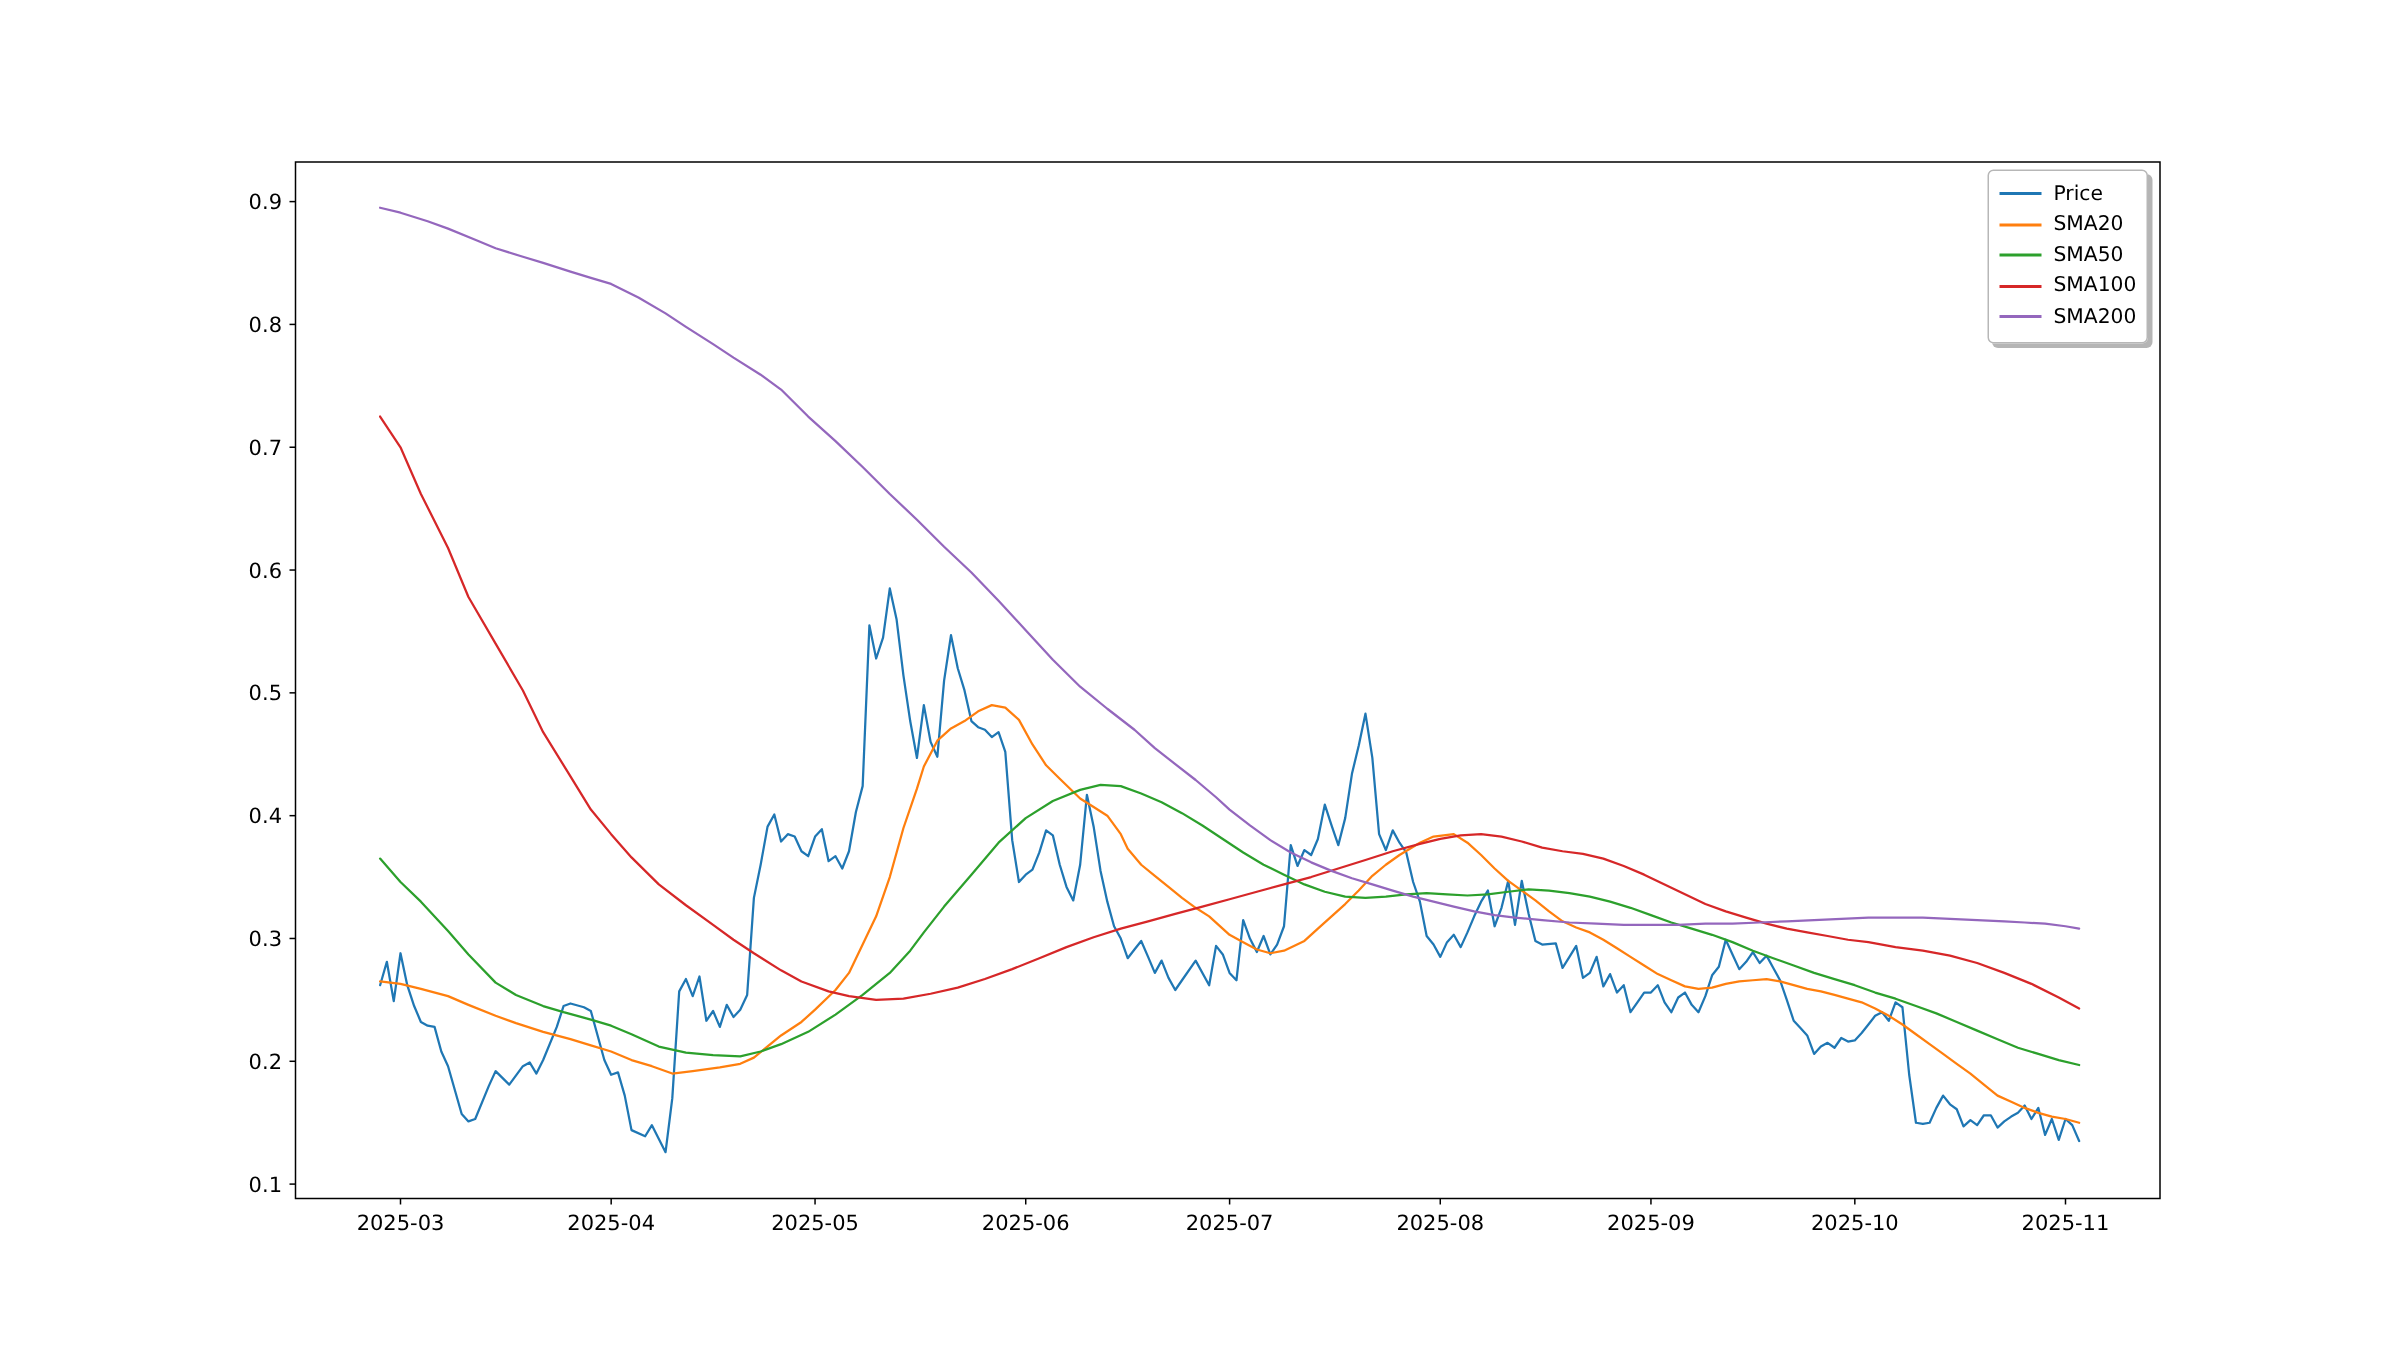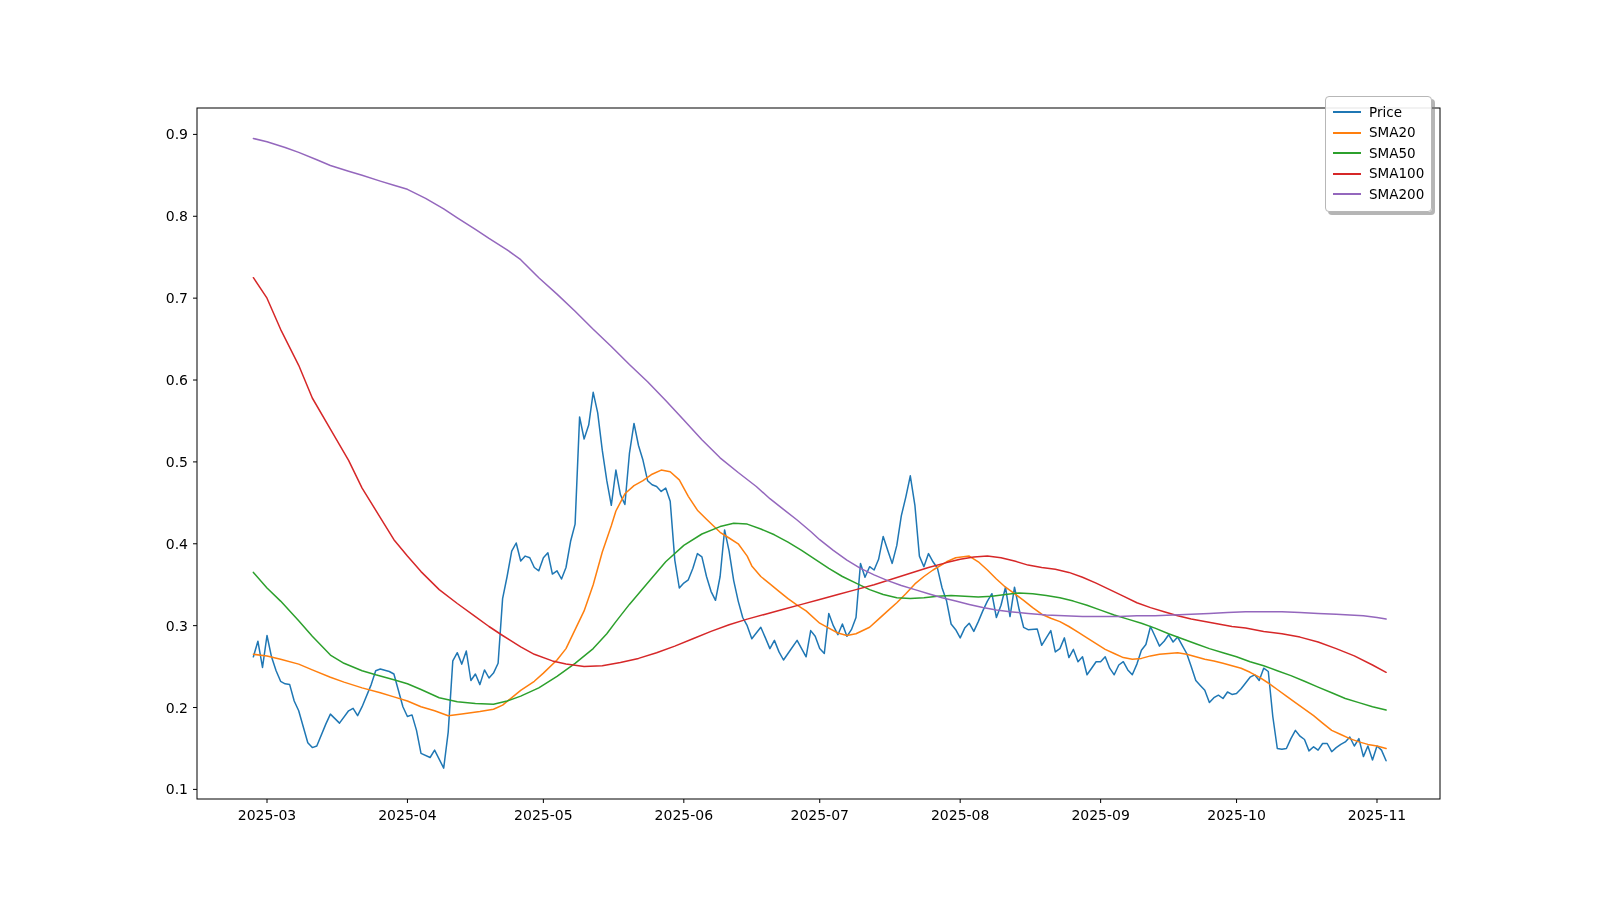--- a/index.html
+++ b/index.html
@@ -13,21 +13,21 @@
   }
   #plot-svg { position: absolute; left: 0; top: 0; }
   .tick-label {
     fill: #000000;
     font-size: 14px;
     font-family: "DejaVu Sans", "Liberation Sans", sans-serif;
   }
   #legend {
     position: absolute;
     left: 1325px;
-    top: 96px;
+    top: 113px;
     width: 107px;
     box-sizing: border-box;
     background: rgba(255,255,255,0.9);
     border: 1px solid #b7b7b7;
     border-radius: 4px;
     box-shadow: 3px 3px 0 rgba(120,120,120,0.55);
     padding: 5px 7px 6px 7px;
   }
   .legend-row {
     display: flex;

